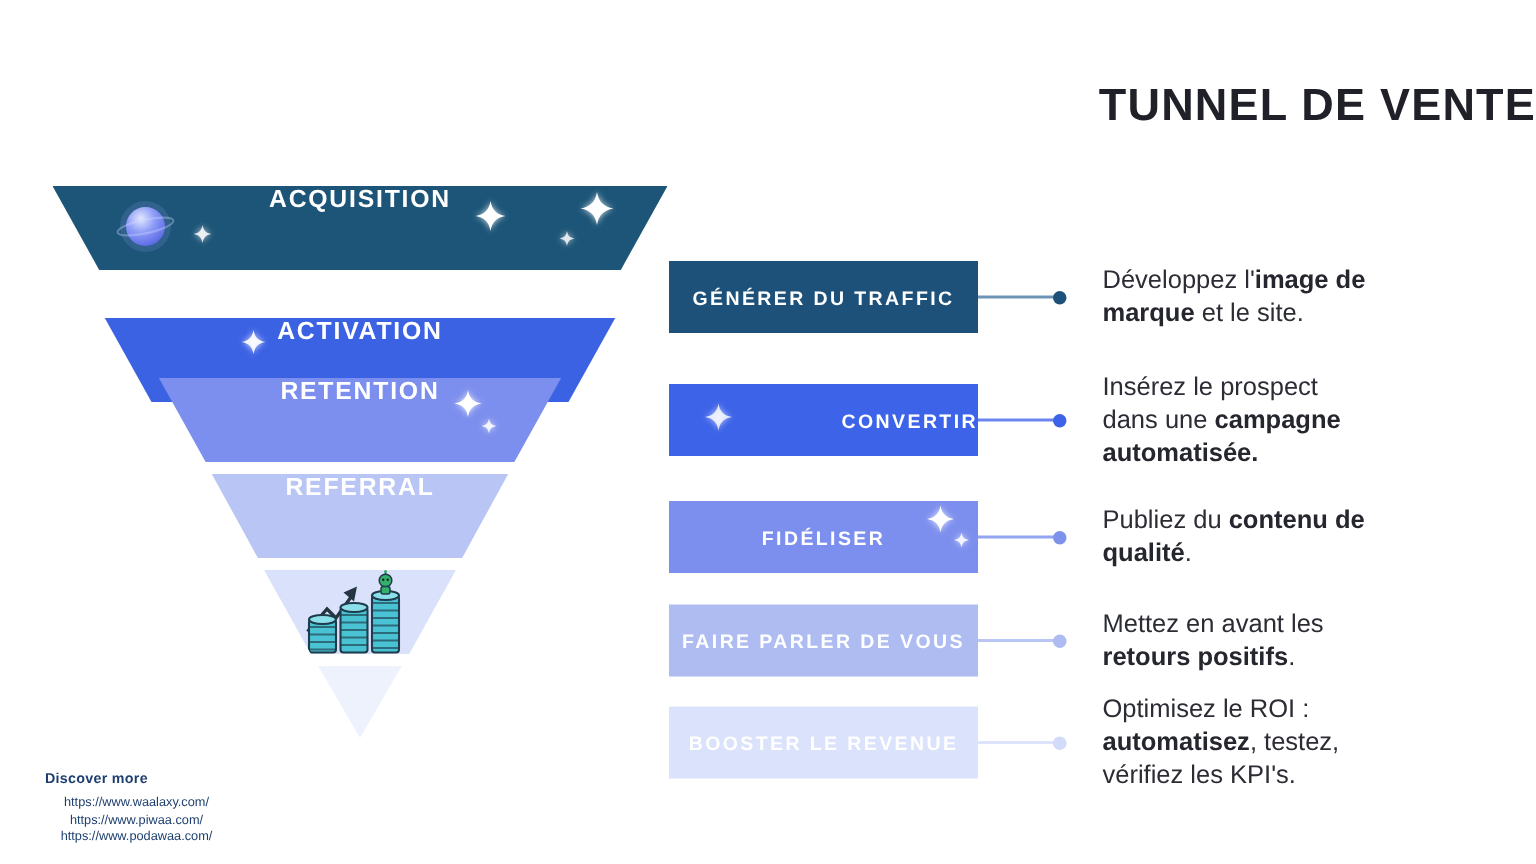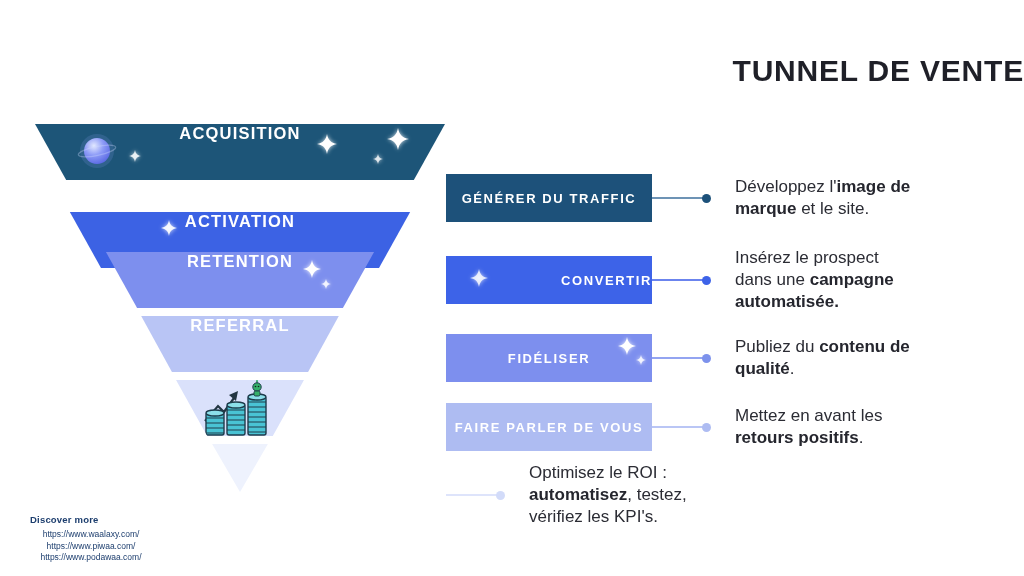--- a/index.html
+++ b/index.html
@@ -222,20 +222,23 @@
   </div>
   <div class="connector c4">
       <span class="dot"></span>
     </div>
   <div class="desc w-wide">
     <span>Mettez en avant les </span><b>retours positifs</b><span>.</span>
   </div>
 </div>
 
 <div class="step r5">
+  <div class="btn b5">
+    <span>BOOSTER LE REVENUE</span>
+  </div>
   <div class="connector c5">
       <span class="dot"></span>
     </div>
   <div class="desc w-narrow">
     <span>Optimisez le ROI : </span><b>automatisez</b><span>, testez, vérifiez les KPI's.</span>
   </div>
 </div>
 
 <div class="discover">Discover more</div>
 <div class="links">

